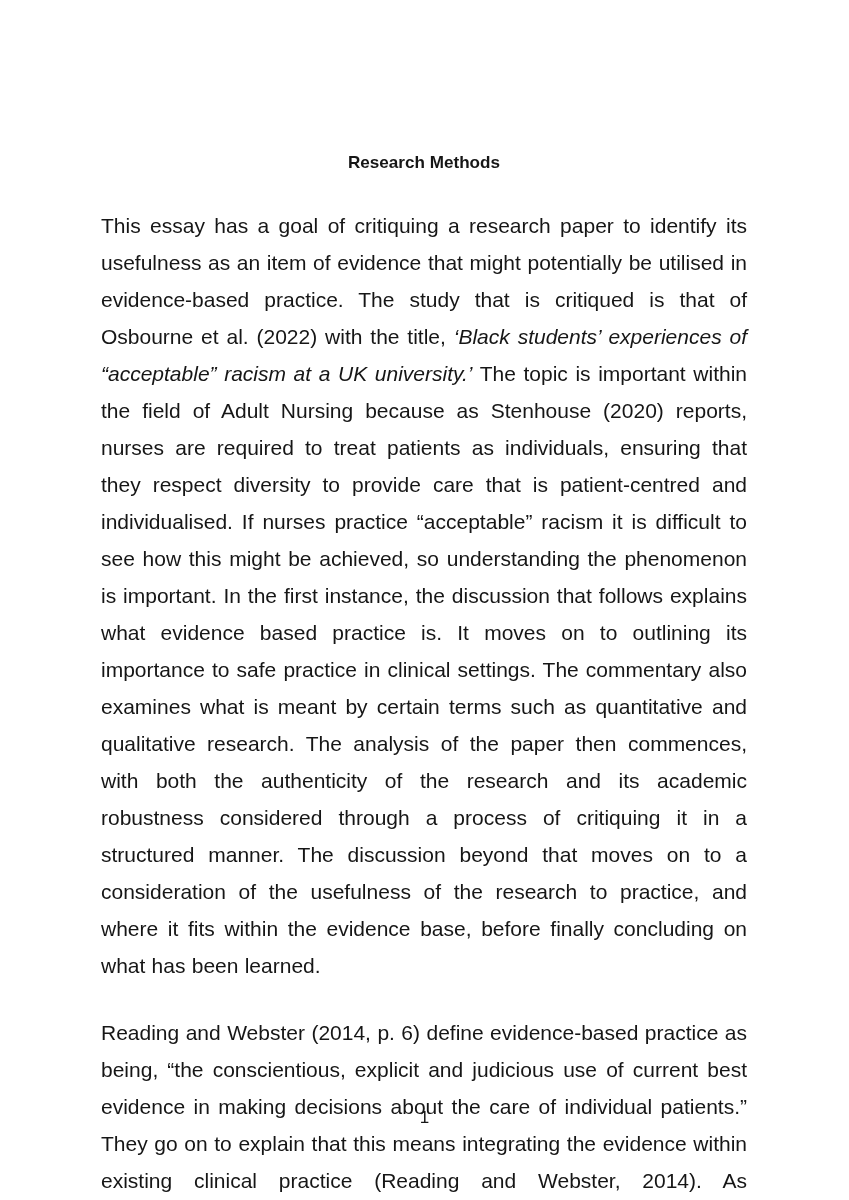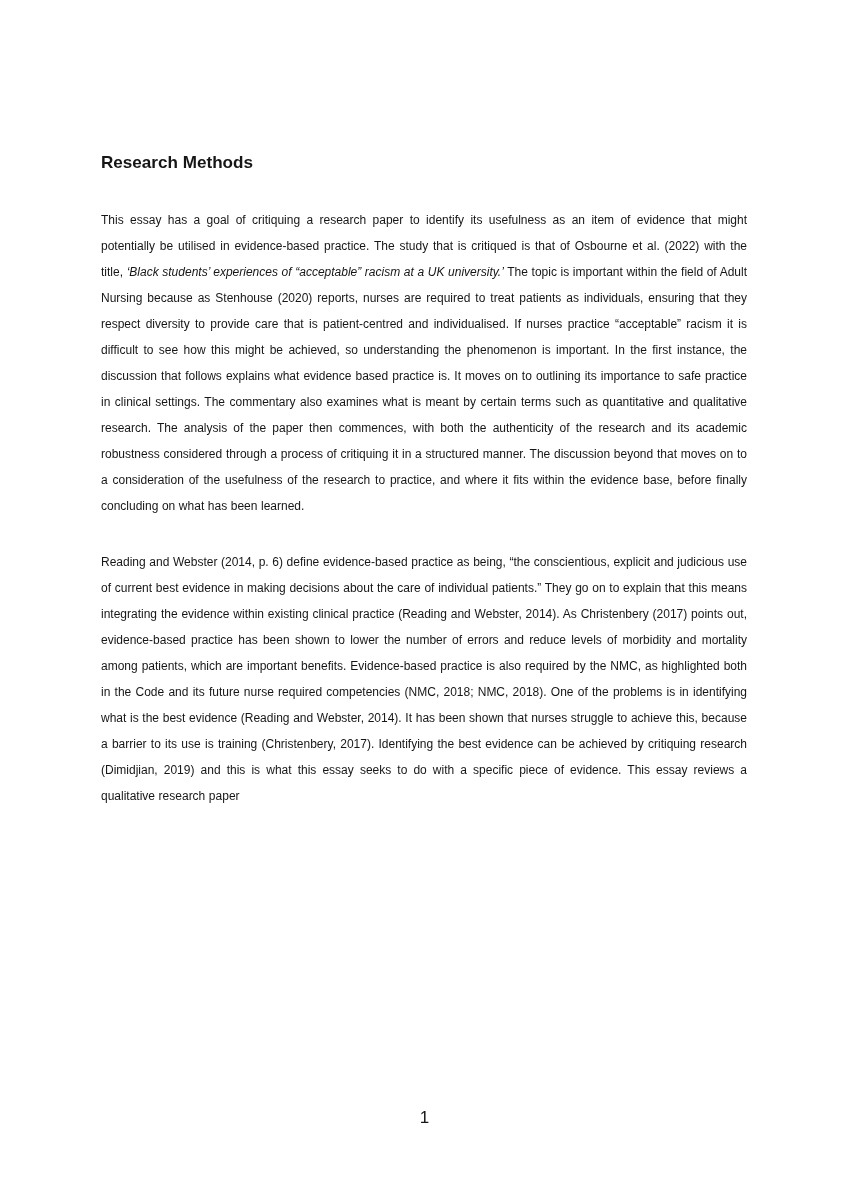--- a/index.html
+++ b/index.html
@@ -26,24 +26,25 @@
     left: 101px;
     top: 148px;
     width: 646px;
   }
   .doc-title {
     font-size: 17.1px;
     font-weight: bold;
     line-height: 29.5px;
     margin: 0 0 29.5px 0;
     padding: 0;
+    text-align: center;
   }
   .para {
-    font-size: 12px;
-    line-height: 26px;
+    font-size: 21px;
+    line-height: 37px;
     text-align: justify;
     text-justify: inter-word;
     margin: 0 0 29.5px 0;
     padding: 0;
     word-spacing: 0.02em;
   }
   .italic {
     font-style: italic;
   }
   .page-number {

